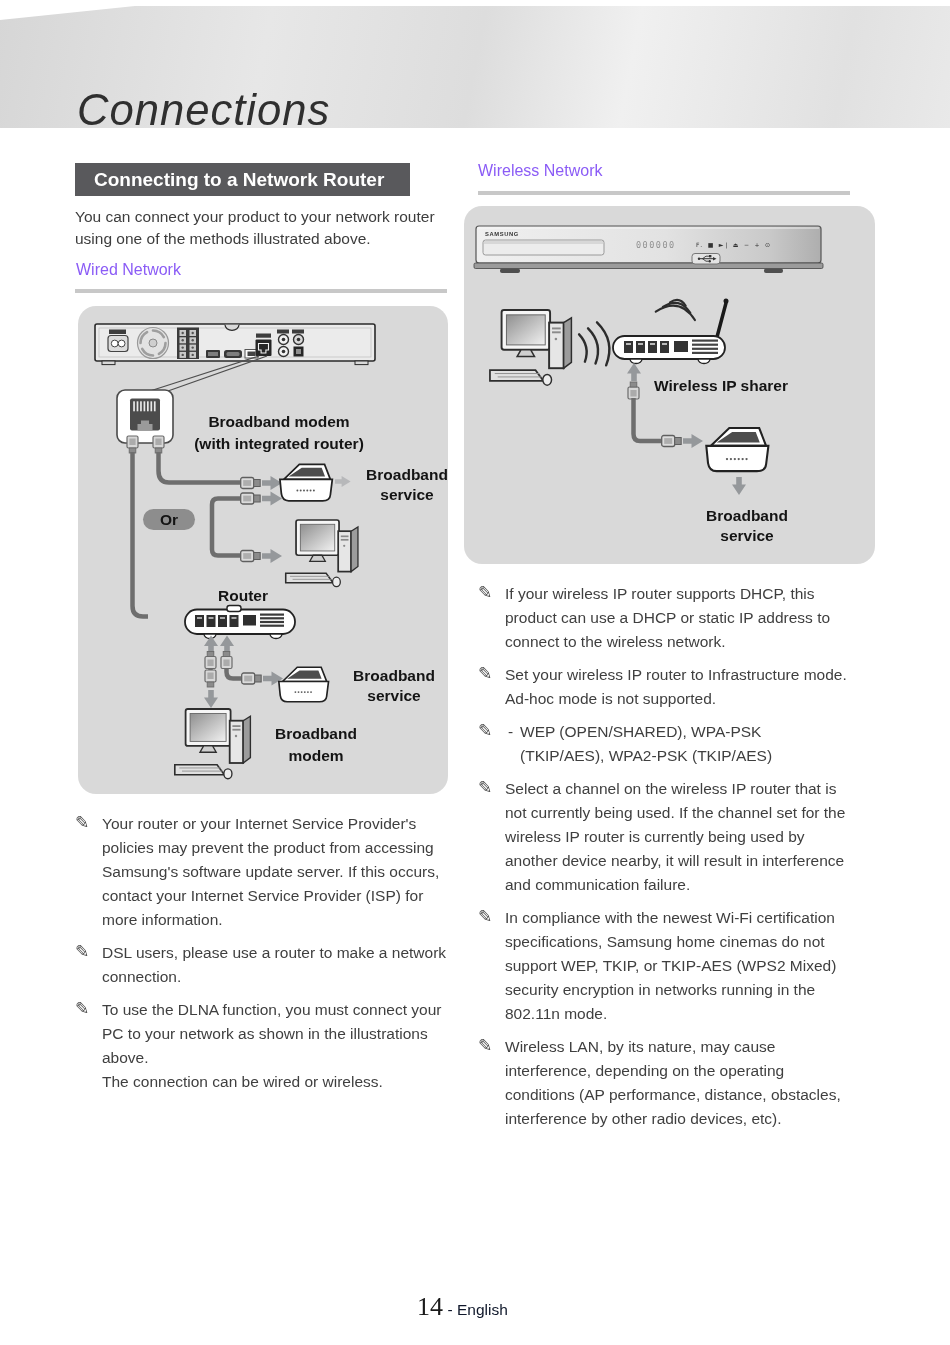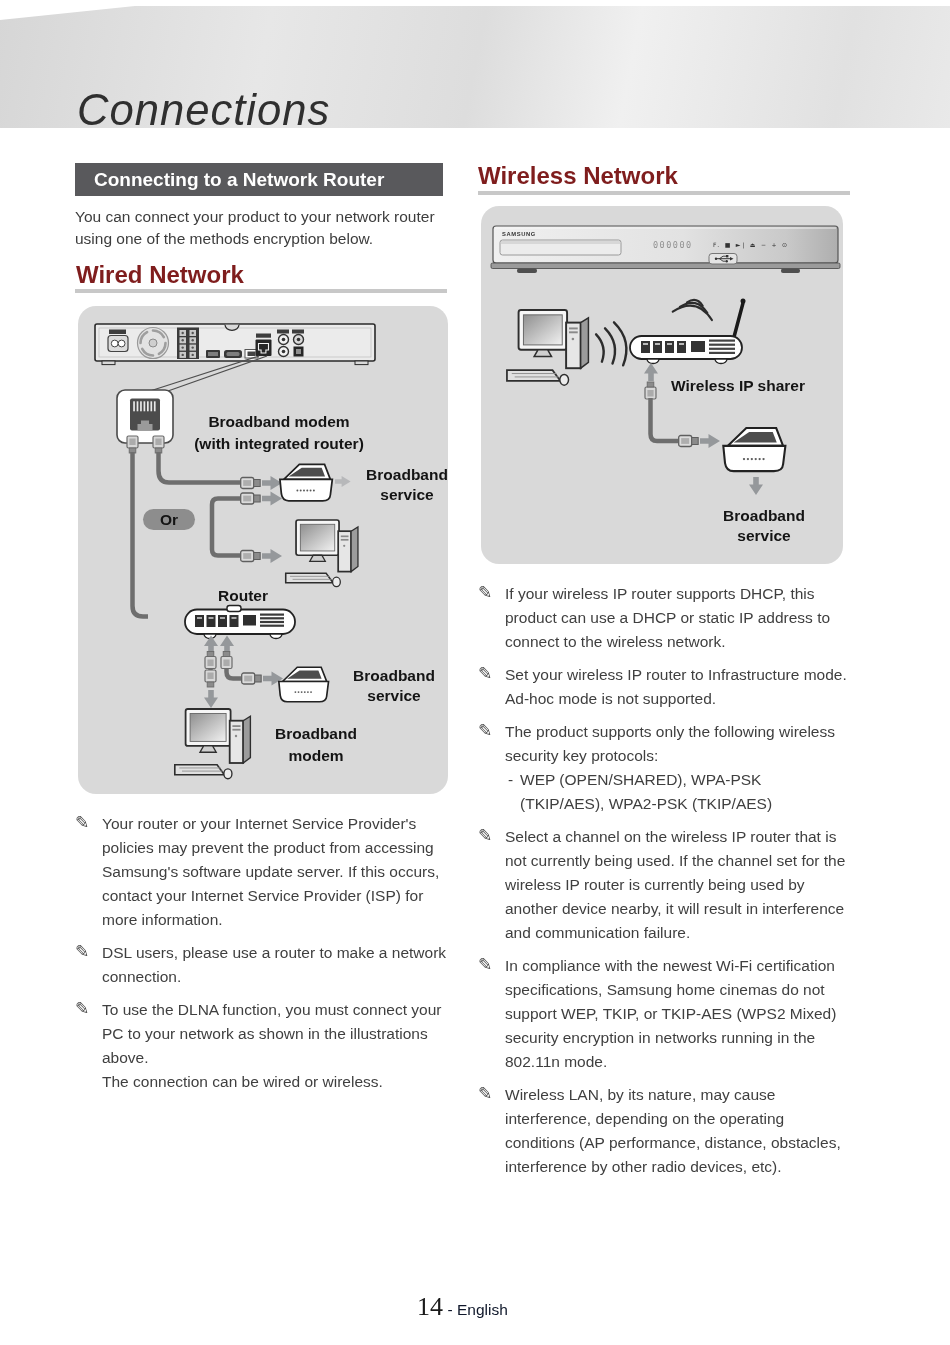--- a/index.html
+++ b/index.html
@@ -7,34 +7,34 @@
         font-family:"Liberation Sans","DejaVu Sans",sans-serif;color:#3f3f3f;margin-top:6px;}
 
   
   .banner{position:absolute;left:0;top:0;width:950px;height:122px;
           background:linear-gradient(101deg,#d6d6d6 0%,#e7e7e7 28%,#dddddd 50%,#f0f0f0 66%,#e1e1e1 88%,#e9e9e9 100%);}
   .banner-notch{position:absolute;left:0;top:0;width:0;height:0;
           border-top:14px solid #ffffff;border-right:135px solid transparent;}
   .banner-title{position:absolute;left:77px;top:78px;font-size:45px;font-weight:100;
           font-style:italic;color:#2f2f2f;letter-spacing:1px;transform:scaleX(.97);transform-origin:left;}
 
-  .section-box{position:absolute;left:75px;top:157px;width:368px;height:33px;
+  .section-box{position:absolute;left:75px;top:157px;width:335px;height:33px;
           background:#59595c;color:#ffffff;font-size:19px;font-weight:bold;
           display:flex;align-items:center;padding-left:19px;box-sizing:border-box;}
   .intro{position:absolute;left:75px;top:200px;width:373px;font-size:15.5px;line-height:1.42;color:#3d3d3d;}
 
-  .subhead{font-size:24px;font-weight:bold;color:#7f1d1d;}
+  .subhead{font-size:16px;font-weight:normal;color:#8b5cf6;}
   .h-wired{position:absolute;left:76px;top:255px;}
   .bar-wired{position:absolute;left:75px;top:283px;width:372px;height:4px;background:#c8c8c8;}
   .h-wireless{position:absolute;left:478px;top:156px;}
   .bar-wireless{position:absolute;left:478px;top:185px;width:372px;height:4px;background:#c8c8c8;}
 
   .panel{position:absolute;background:#d9d9d9;border-radius:18px;}
   .panel-wired{left:78px;top:300px;width:370px;height:488px;}
-  .panel-wireless{left:481px;top:200px;width:362px;height:358px;}
+  .panel-wireless{left:464px;top:200px;width:411px;height:358px;}
   .panel svg{display:block;}
 
   
   .notes{position:absolute;font-size:15.5px;line-height:1.55;color:#3f3f3f;}
   .notes-left{left:75px;top:806px;width:373px;}
   .notes-right{left:478px;top:576px;width:372px;}
   .note{display:flex;margin-bottom:9px;}
   .note-icon{flex:0 0 27px;font-size:17px;color:#4a4a4a;line-height:1.35;}
   .note-text{white-space:pre-line;}
   .note-sub{display:flex;margin-top:0;}
@@ -117,21 +117,21 @@
   </svg>
 
   <div class="banner">
     <div class="banner-notch"></div>
     <div class="banner-title">Connections</div>
   </div>
 
   <div class="section-box">
     <span>Connecting to a Network Router</span>
   </div>
-  <div class="intro">You can connect your product to your network router using one of the methods encryption below.</div>
+  <div class="intro">You can connect your product to your network router using one of the methods illustrated above.</div>
   <div class="subhead h-wired">Wired Network</div>
   <div class="bar-wired"></div>
 
   <div class="subhead h-wireless">Wireless Network</div>
   <div class="bar-wireless"></div>
 
   <div class="panel panel-wired">
     <svg viewBox="0 0 370 488" width="370" height="488">
 
       <g>
@@ -399,21 +399,20 @@
       <span class="note-icon">✎</span>
       <div class="note-text">If your wireless IP router supports DHCP, this product can use a DHCP or static IP address to connect to the wireless network.</div>
     </div>
     <div class="note">
       <span class="note-icon">✎</span>
       <div class="note-text">Set your wireless IP router to Infrastructure mode. Ad-hoc mode is not supported.</div>
     </div>
     <div class="note">
       <span class="note-icon">✎</span>
       <div>
-        <div class="note-text">The product supports only the following wireless security key protocols:</div>
         <div class="note-sub">
           <span class="dash">-</span>
           <div>WEP (OPEN/SHARED), WPA-PSK (TKIP/AES), WPA2-PSK (TKIP/AES)</div>
         </div>
       </div>
     </div>
     <div class="note">
       <span class="note-icon">✎</span>
       <div class="note-text">Select a channel on the wireless IP router that is not currently being used. If the channel set for the wireless IP router is currently being used by another device nearby, it will result in interference and communication failure.</div>
     </div>

